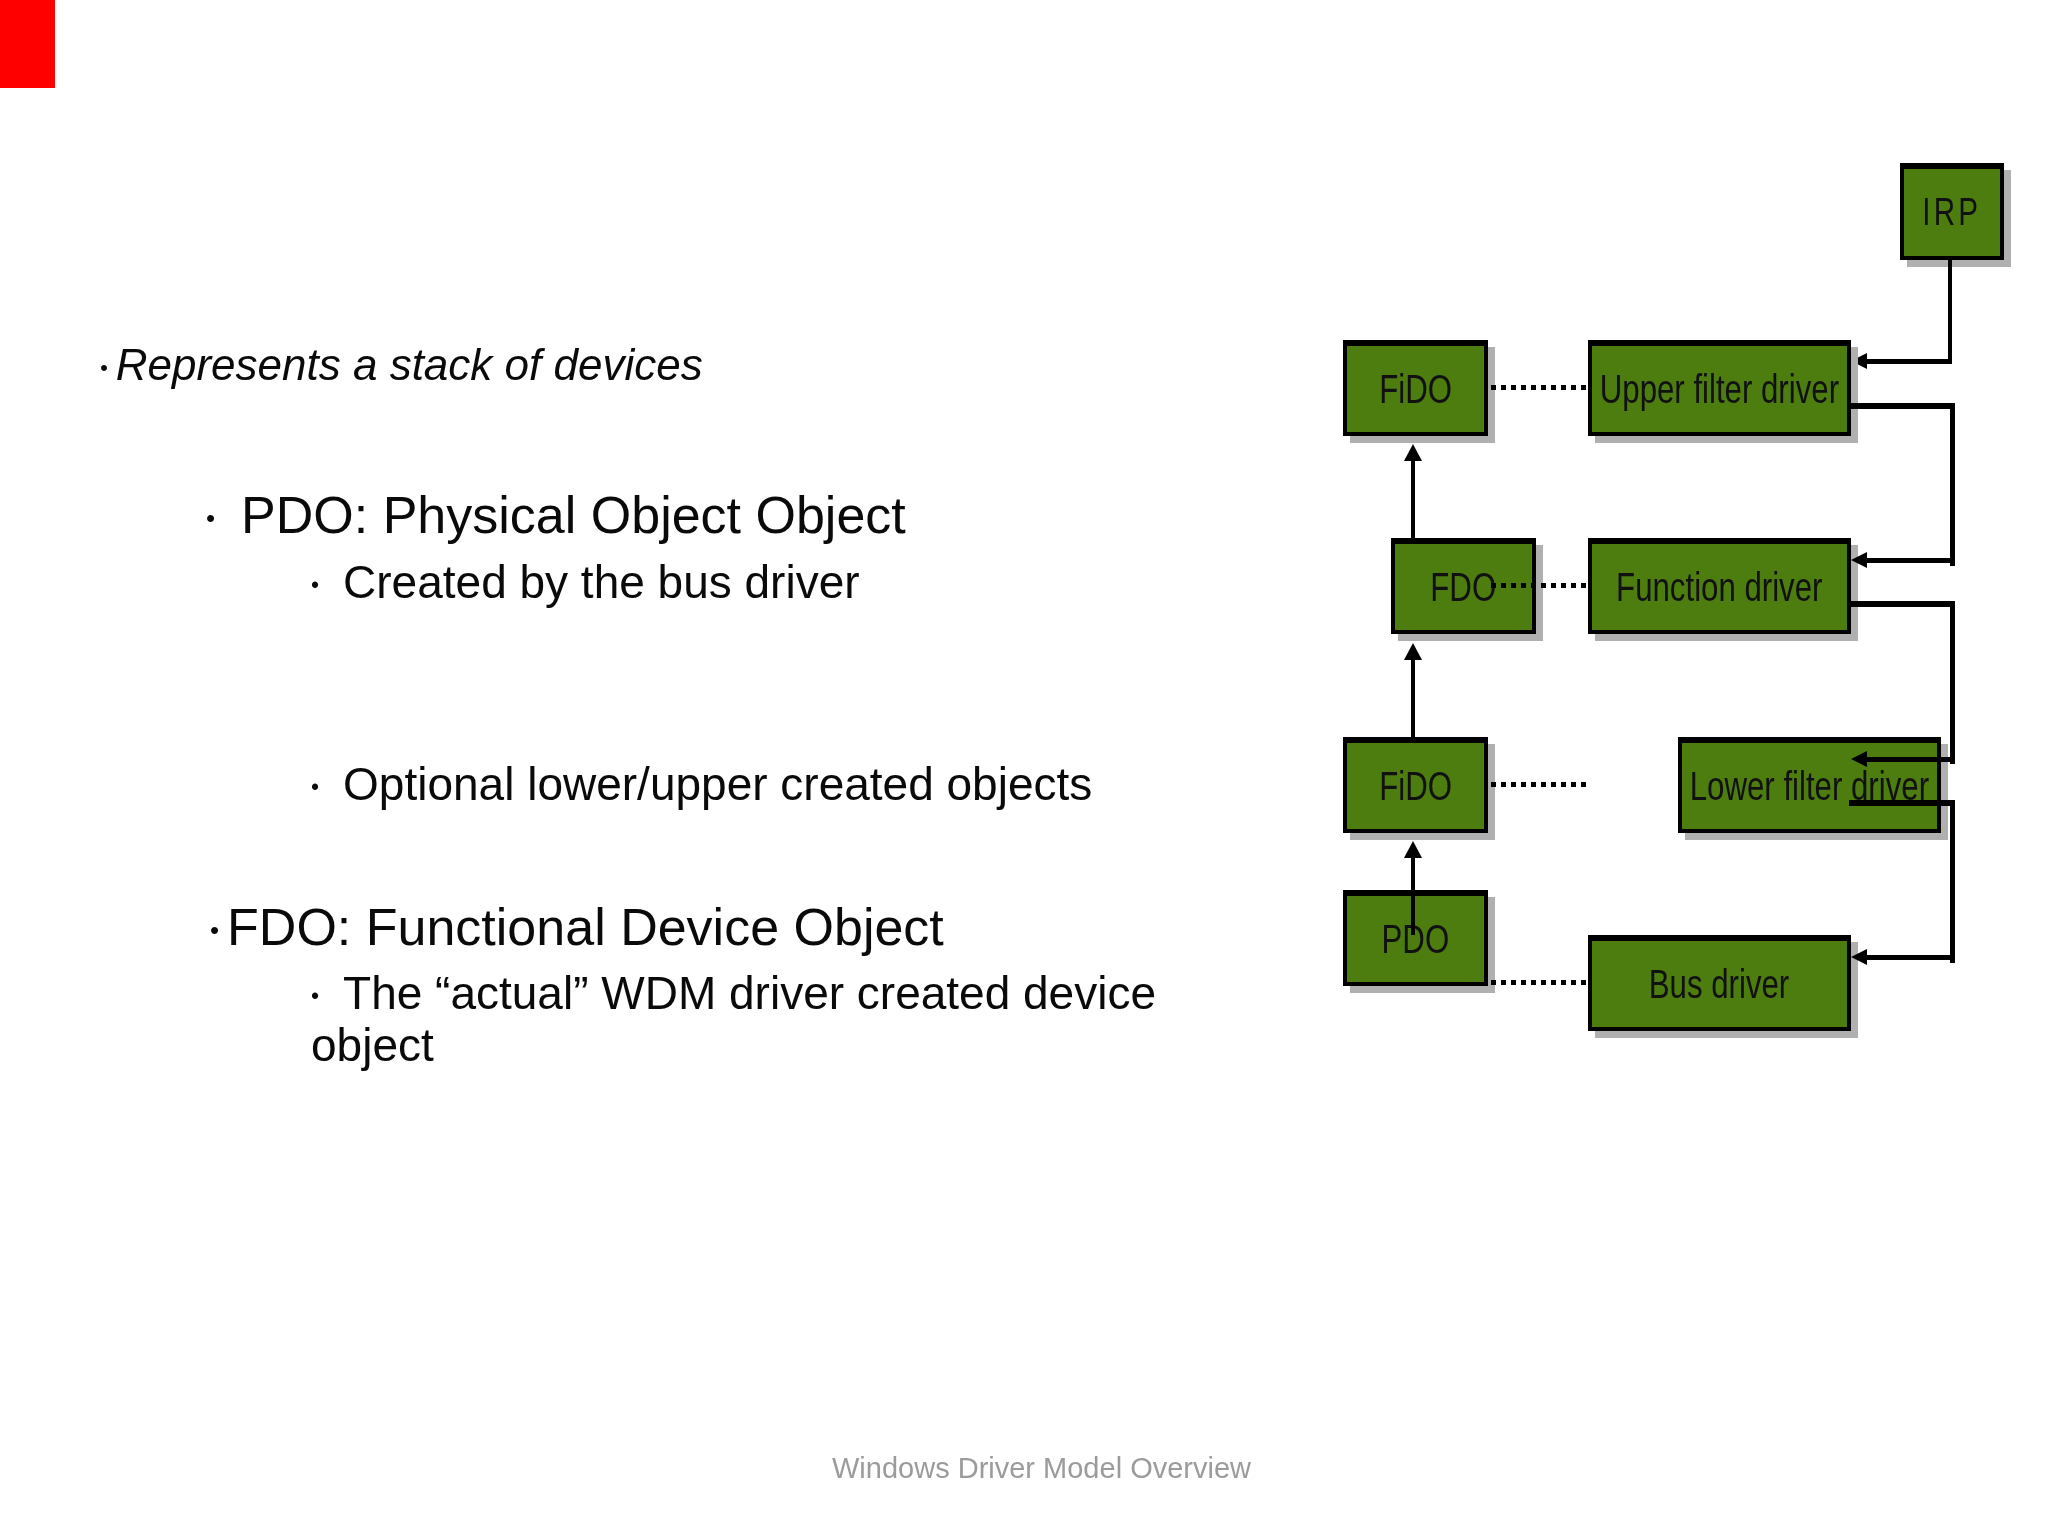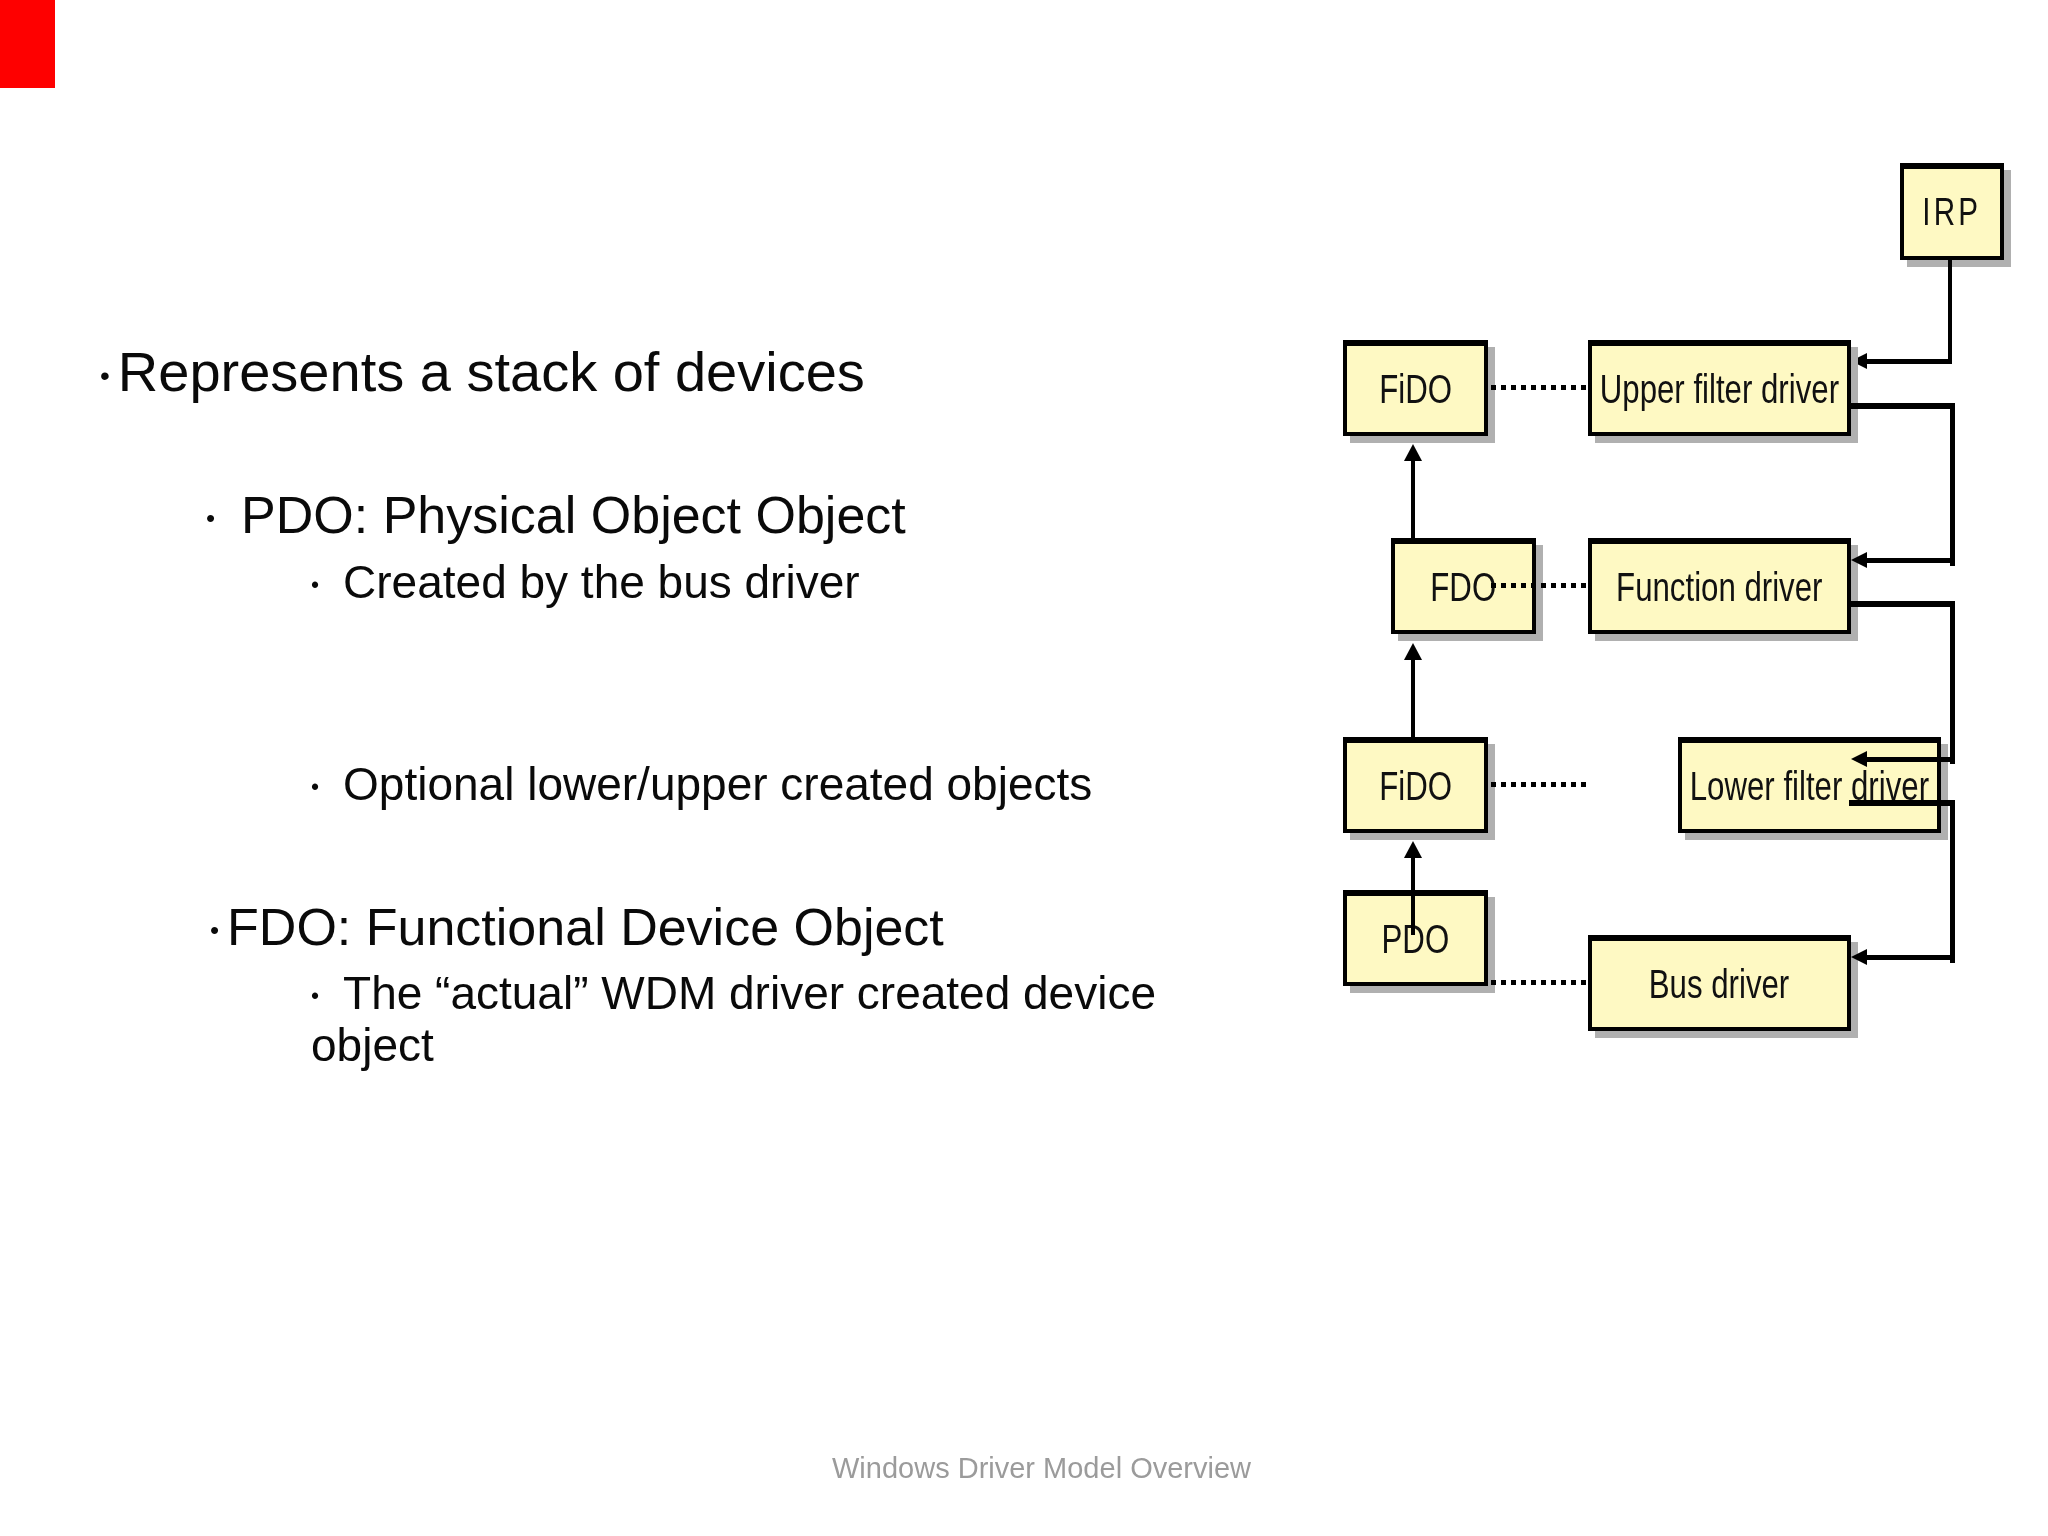--- a/index.html
+++ b/index.html
@@ -2,27 +2,27 @@
 <html><head>
 <meta charset="utf-8">
 <style>
   html,body{margin:0;padding:0;background:#ffffff;}
   .slide{position:relative;width:2048px;height:1536px;background:#ffffff;overflow:hidden;
          font-family:"Liberation Sans",sans-serif;color:#000;}
   .accent{position:absolute;left:0;top:0;width:55px;height:88px;}
   .title{position:absolute;left:113px;top:78px;font-size:93px;font-weight:bold;
          letter-spacing:-1px;line-height:1.15;color:#050505;white-space:nowrap;}
   .line{position:absolute;white-space:nowrap;line-height:1.15;color:#0a0a0a;}
-  .lv1{font-size:56px;}
+  .lv1{font-size:44px;font-style:italic;}
   .lv2{font-size:52px;}
   .lv3{font-size:46px;}
   .wrapline{white-space:normal;line-height:1.13;}
   .mk{font-size:.5em;vertical-align:.22em;}
   
-  .bx{position:absolute;background:#fef9c3;border:4px solid #000;border-top-width:6px;
+  .bx{position:absolute;background:#4d7c0f;border:4px solid #000;border-top-width:6px;
       box-sizing:border-box;box-shadow:7px 7px 0 #b0b0b0;display:flex;align-items:center;
       justify-content:center;}
   .bx span{font-size:40px;color:#111;transform:scaleX(.78);white-space:nowrap;}
   .bx.irp span{font-size:38px;letter-spacing:4px;}
   .ln{position:absolute;background:#000;}
   .dot{position:absolute;height:5px;
        background:repeating-linear-gradient(90deg,#000 0 5px,transparent 5px 10px);}
   .ah-up{position:absolute;width:0;height:0;border-left:9px solid transparent;
          border-right:9px solid transparent;border-bottom:17px solid #000;}
   .ah-left{position:absolute;width:0;height:0;border-top:8px solid transparent;

